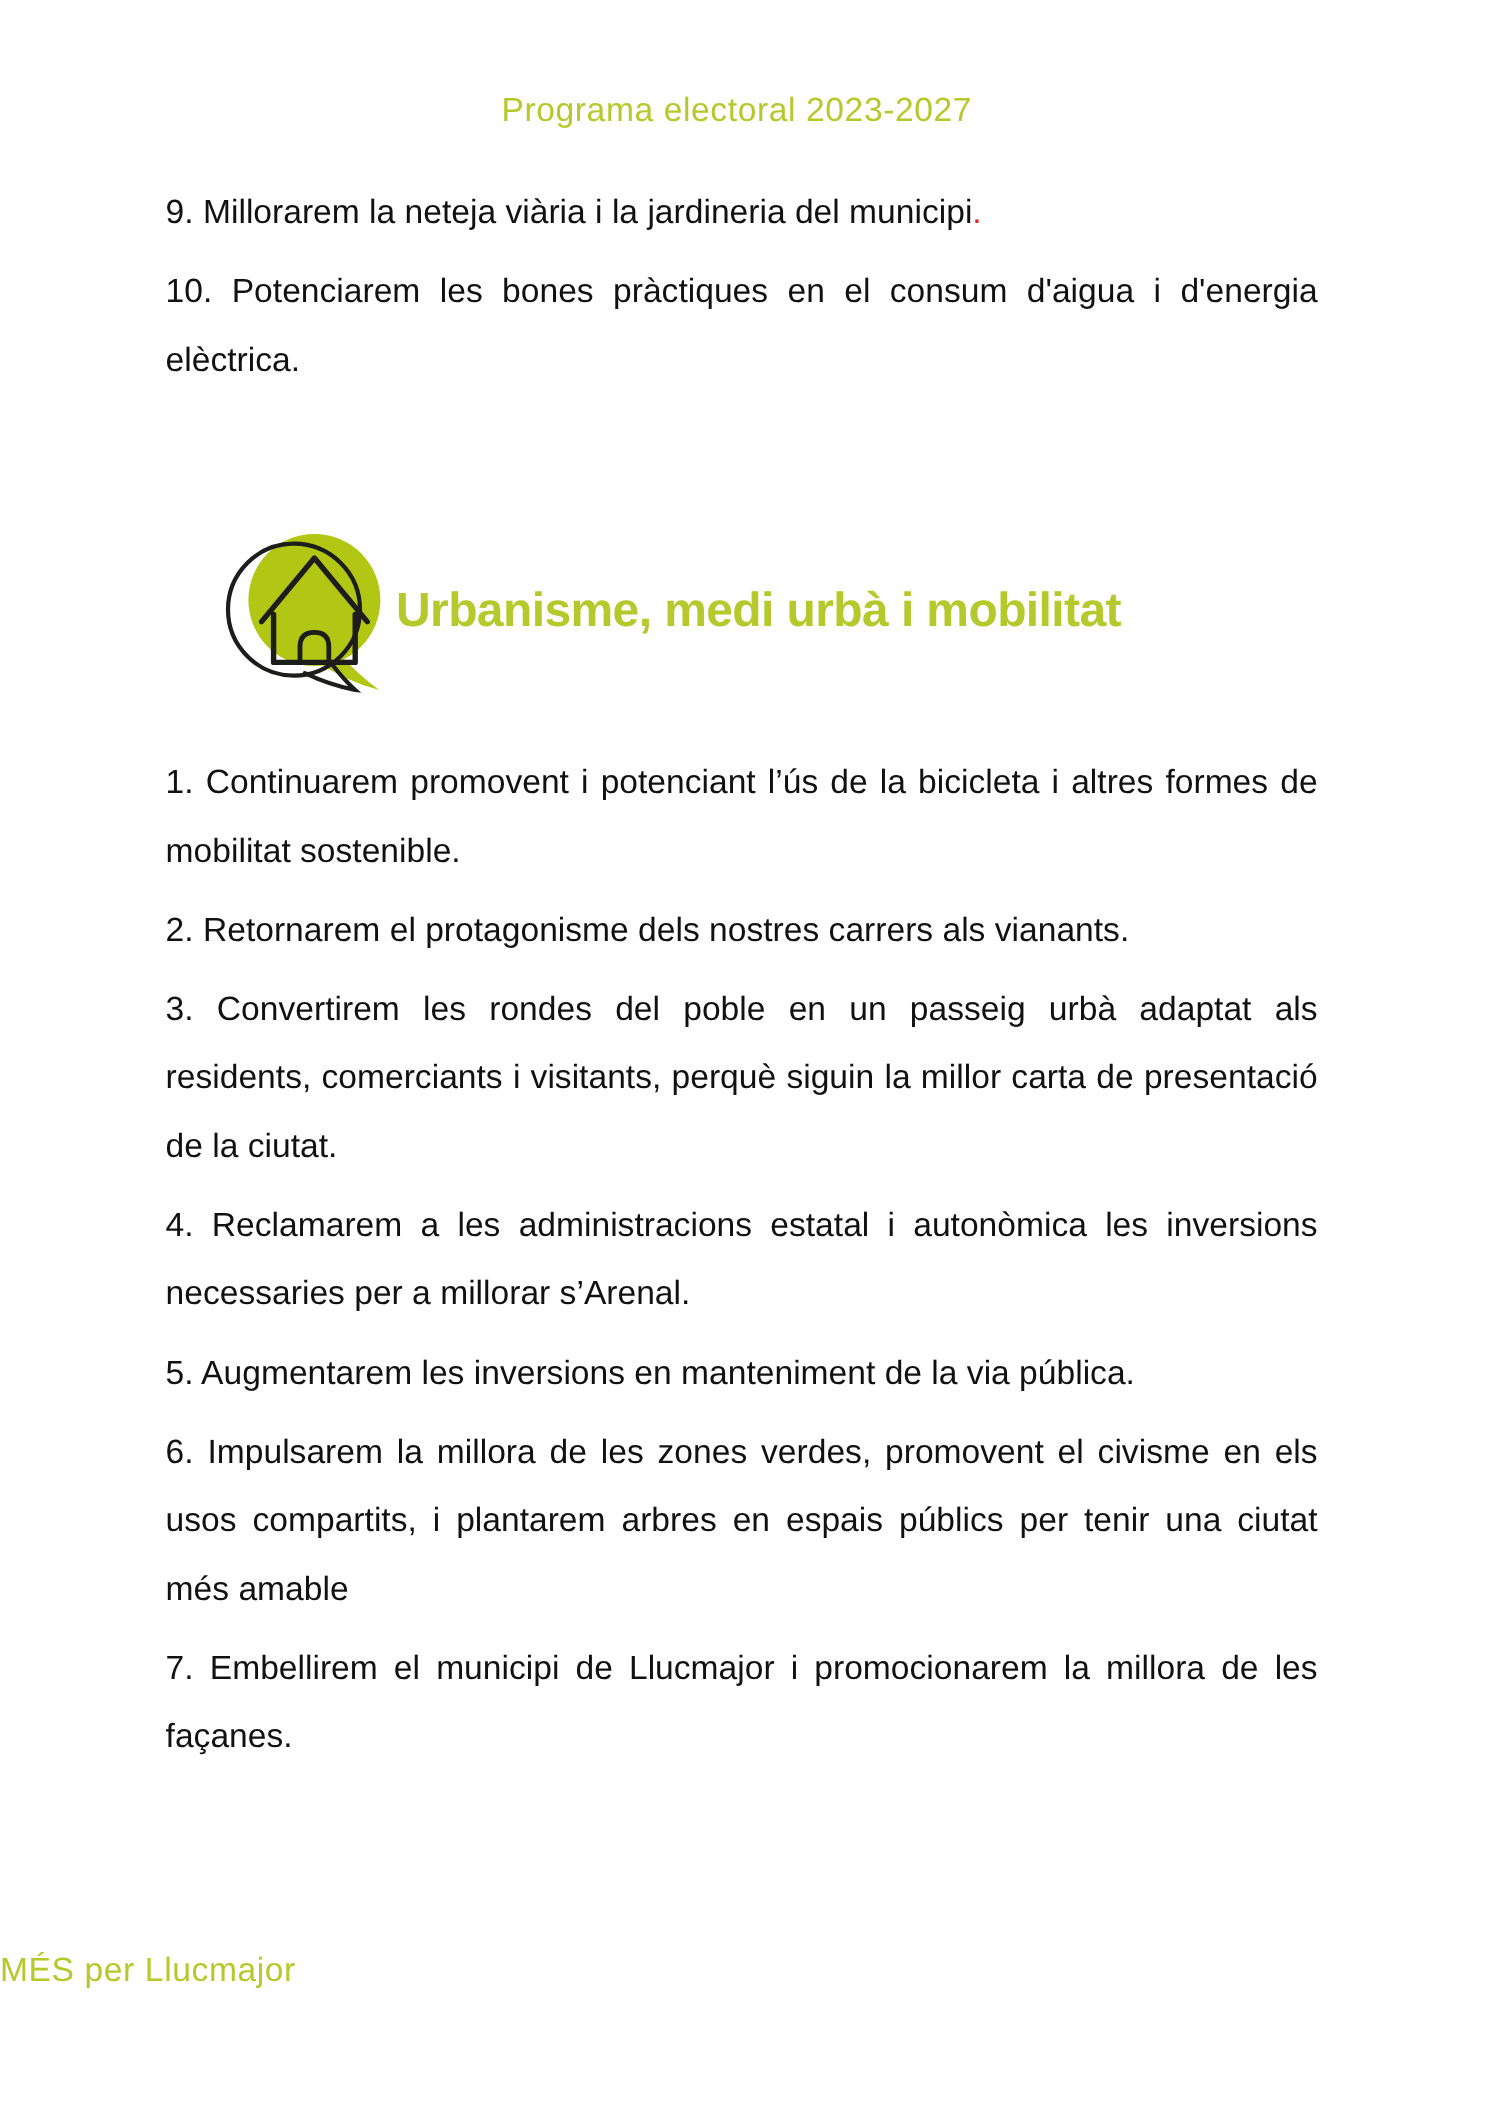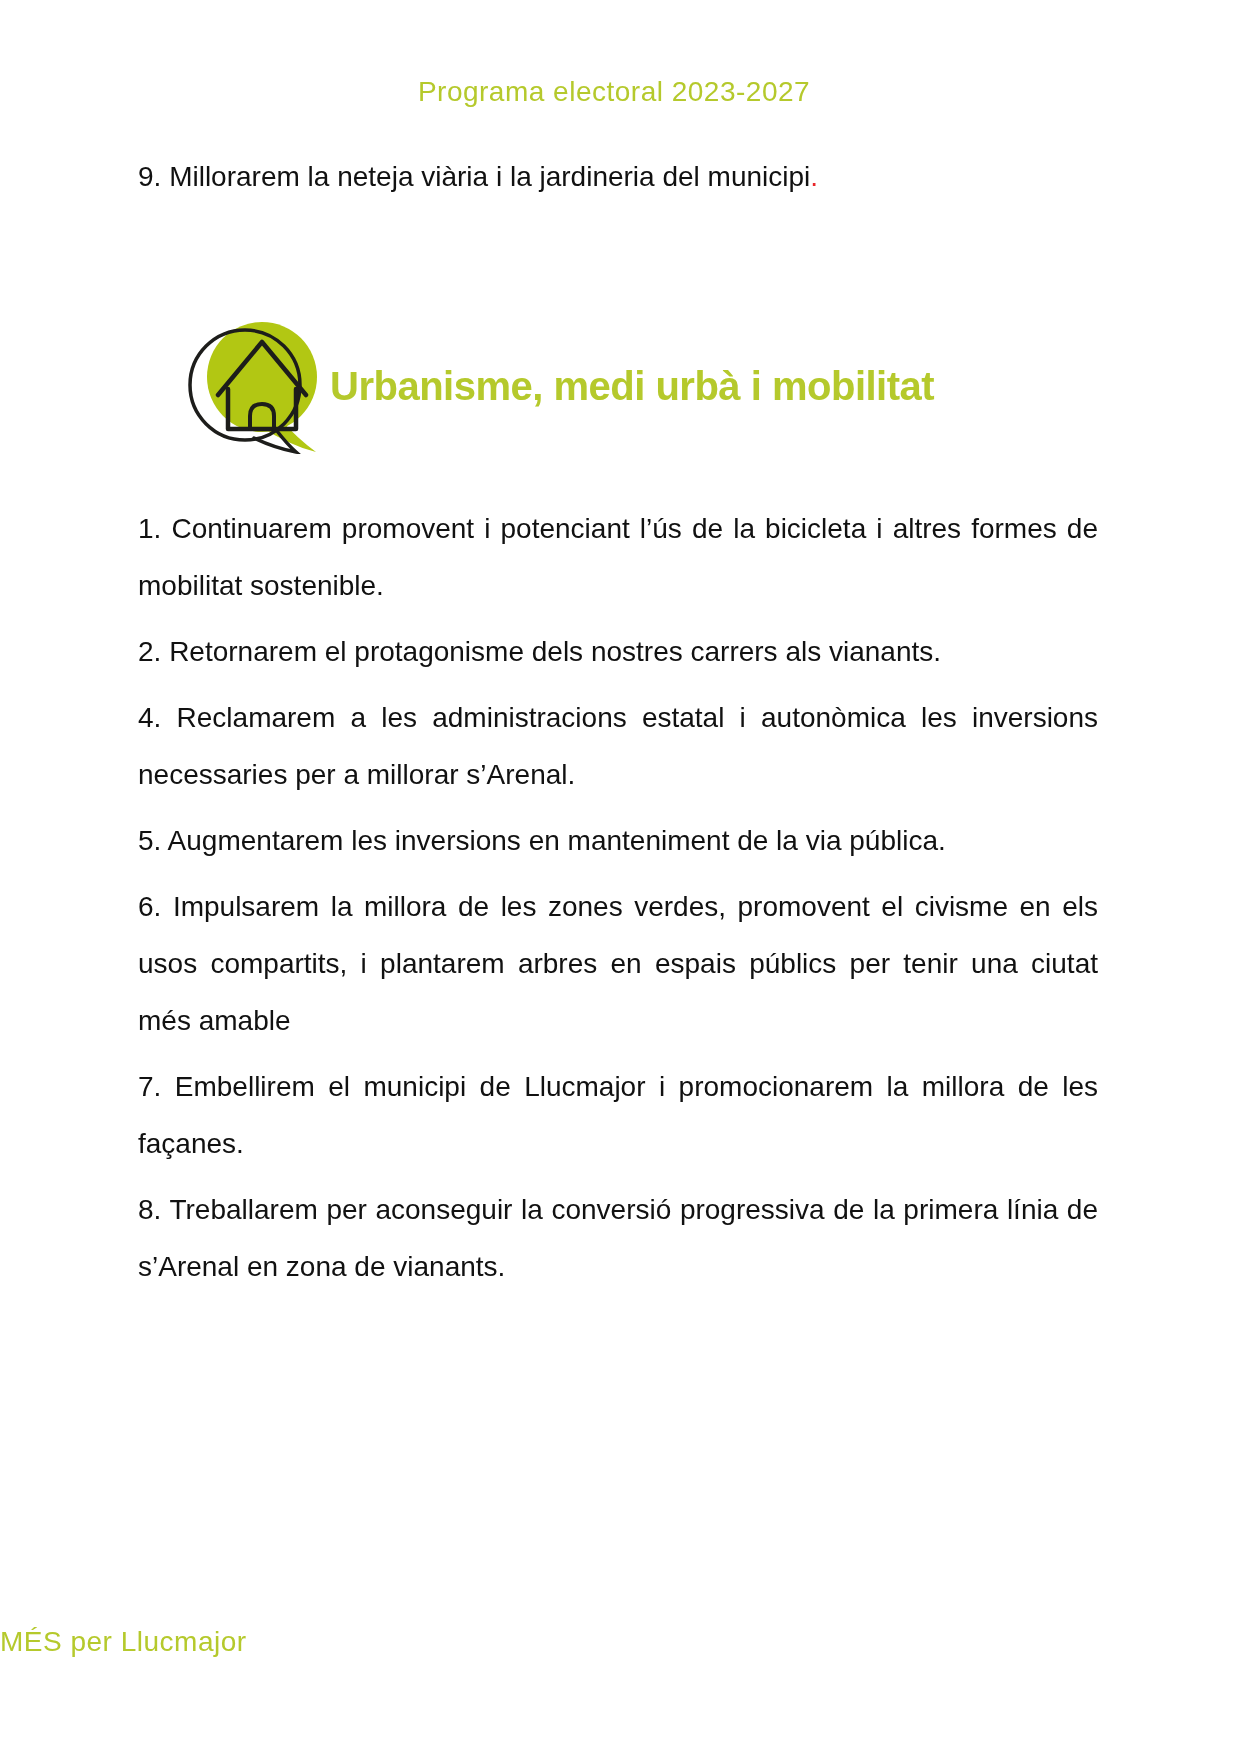--- a/index.html
+++ b/index.html
@@ -78,20 +78,21 @@
 <body>
 
 <div class="page">
 
   <div class="page-header">Programa electoral 2023-2027</div>
 
   <div class="content">
 
     <div class="intro-block">
       <p class="body-text"><span>9. Millorarem la neteja viària i la jardineria del municipi</span><span class="red-period">.</span></p>
+      <p class="body-text">10. Potenciarem les bones pràctiques en el consum d'aigua i d'energia elèctrica.</p>
     </div>
 
     <div class="section-row">
       <svg class="section-icon" viewBox="0 0 152 137" xmlns="http://www.w3.org/2000/svg" aria-hidden="true">
 
         <circle cx="84" cy="60" r="55" fill="#b2c713"></circle>
         <path d="M100 100 Q120 122 138 135 Q110 128 82 109 Z" fill="#b2c713"></path>
 
         <circle cx="67" cy="68" r="55" fill="none" stroke="#1d1d1b" stroke-width="3.5"></circle>
         <path d="M99 114 Q109 127 118 135 Q97 131 76 121" fill="none" stroke="#1d1d1b" stroke-width="3.5" stroke-linecap="round"></path>
@@ -99,24 +100,24 @@
         <path d="M40 78 L84 25 L128 78" fill="none" stroke="#1d1d1b" stroke-width="4.5" stroke-linecap="round" stroke-linejoin="round"></path>
         <path d="M50 72 V112 H118 V72" fill="none" stroke="#1d1d1b" stroke-width="4.5" stroke-linecap="round" stroke-linejoin="round"></path>
         <path d="M72 112 V99 Q72 87 84 87 Q96 87 96 99 V112" fill="none" stroke="#1d1d1b" stroke-width="4" stroke-linecap="round" stroke-linejoin="round"></path>
       </svg>
       <h2 class="section-title">Urbanisme, medi urbà i mobilitat</h2>
     </div>
 
     <div>
       <p class="body-text">1. Continuarem promovent i potenciant l’ús de la bicicleta i altres formes de mobilitat sostenible.</p>
       <p class="body-text">2. Retornarem el protagonisme dels nostres carrers als vianants.</p>
+      <p class="body-text">3. Convertirem les rondes del poble en un passeig urbà adaptat als residents, comerciants i visitants, perquè siguin la millor carta de presentació de la ciutat.</p>
       <p class="body-text">4. Reclamarem a les administracions estatal i autonòmica les inversions necessaries per a millorar s’Arenal.</p>
       <p class="body-text">5. Augmentarem les inversions en manteniment de la via pública.</p>
       <p class="body-text">6. Impulsarem la millora de les zones verdes, promovent el civisme en els usos compartits, i plantarem arbres en espais públics per tenir una ciutat més amable</p>
       <p class="body-text">7. Embellirem el municipi de Llucmajor i promocionarem la millora de les façanes.</p>
-      <p class="body-text">8. Treballarem per aconseguir la conversió progressiva de la primera línia de s’Arenal en zona de vianants.</p>
     </div>
 
   </div>
 
   <div class="page-footer">MÉS per Llucmajor</div>
 
 </div>
 
 </body></html>

